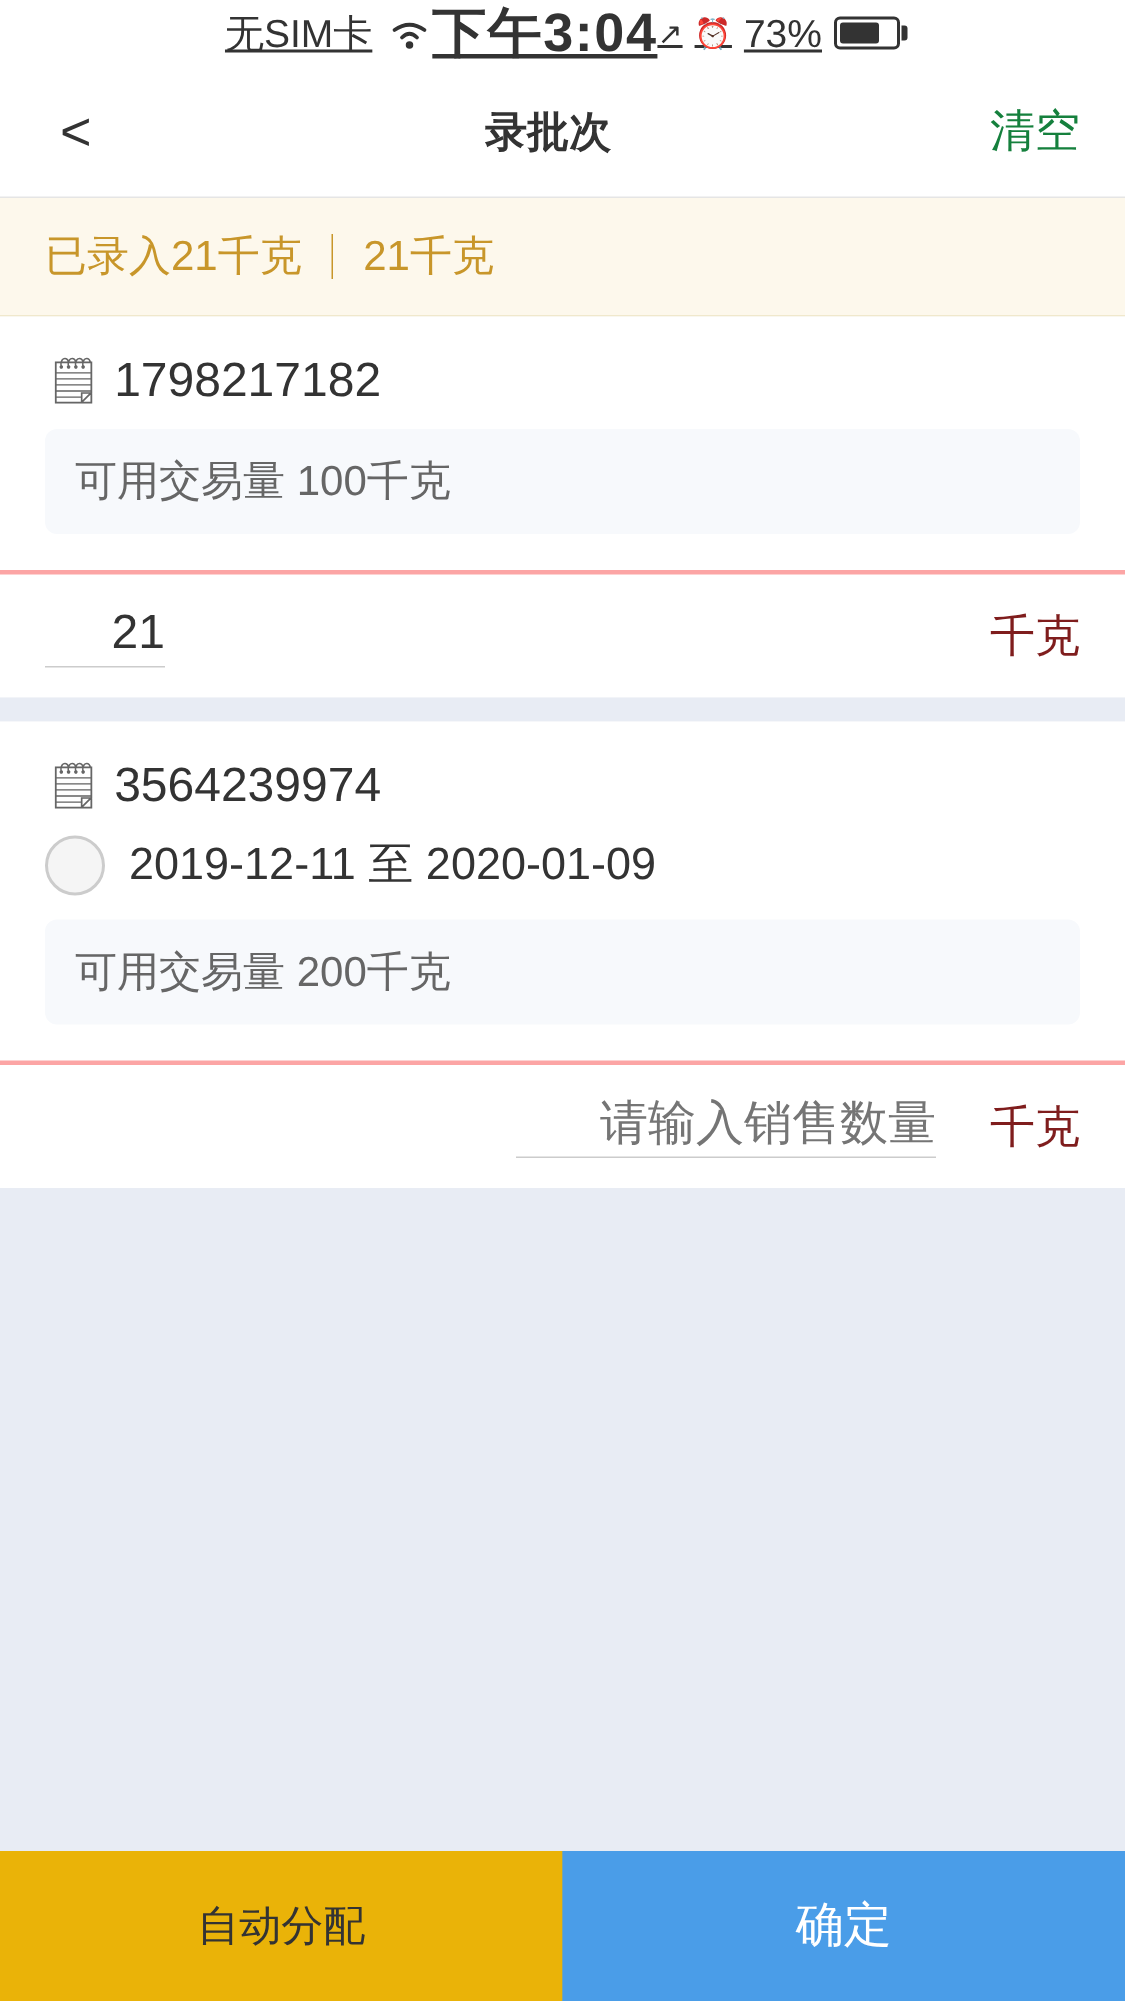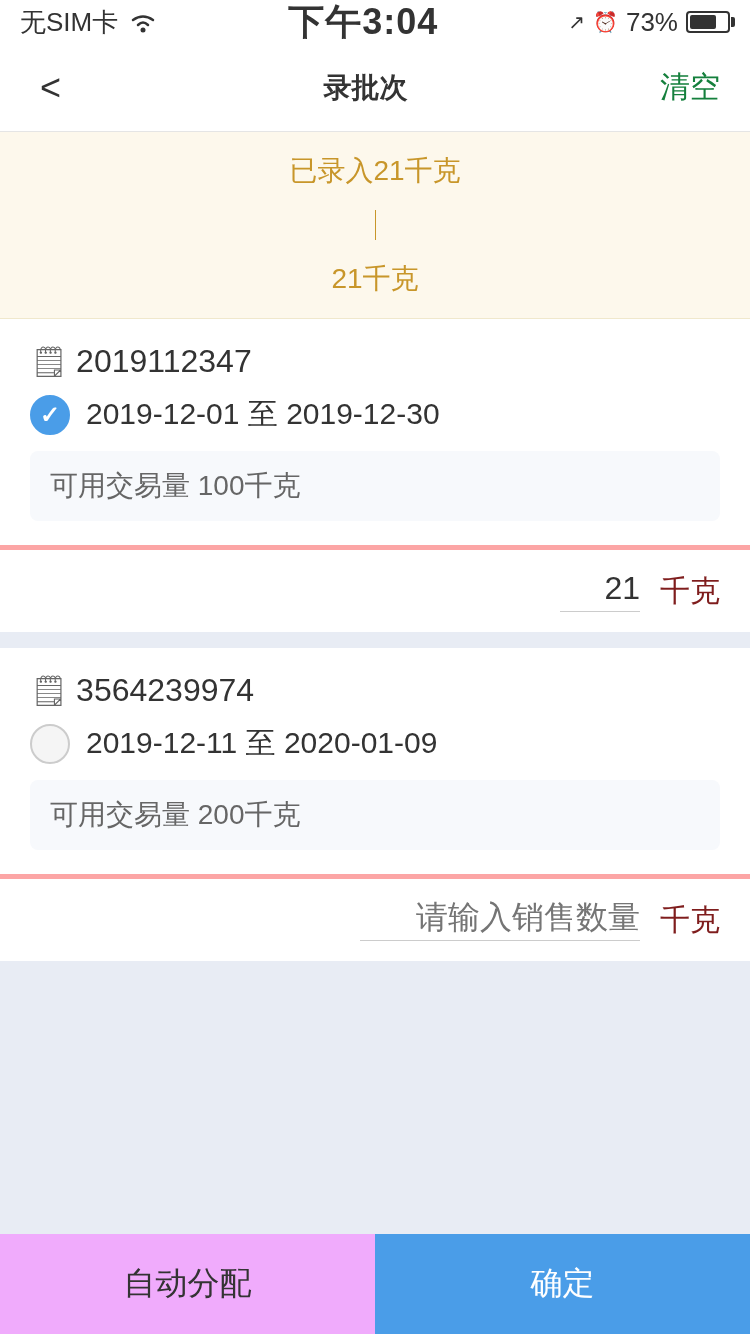--- a/index.html
+++ b/index.html
@@ -12,24 +12,25 @@
       font-size: 28px;
       color: #333;
     }
 
     
     .status-bar {
       height: 44px;
       background: #fff;
       display: flex;
       align-items: center;
-      justify-content: space-between;
+      justify-content: center;
       padding: 0 20px;
       font-size: 26px;
       font-weight: 500;
+      text-decoration: underline;
     }
     .status-left {
       display: flex;
       align-items: center;
       gap: 10px;
     }
     .status-center {
       font-size: 36px;
       font-weight: 600;
       letter-spacing: 1px;
@@ -96,21 +97,20 @@
     }
 
     
     .summary-banner {
       background: #fdf8ec;
       padding: 20px 30px;
       display: flex;
       align-items: center;
       gap: 20px;
       border-bottom: 1px solid #f0e8cc;
-      flex-direction: column;
     }
     .summary-label {
       font-size: 28px;
       color: #c8962a;
     }
     .summary-divider {
       width: 1px;
       height: 30px;
       background: #c8962a;
     }
@@ -181,23 +181,23 @@
       color: #666;
       margin-left: 0;
     }
 
     
     .amount-row {
       background: #fff;
       padding: 20px 30px;
       display: flex;
       align-items: center;
-      justify-content: flex-end;
-      gap: 20px;
-      border-top: 5px solid #fca5a5;
+      justify-content: space-between;
+      gap: 36px;
+      border-top: 3px solid #fca5a5;
     }
     .amount-input-container {
       display: flex;
       align-items: center;
       gap: 16px;
     }
     .amount-unit {
       font-size: 30px;
       color: #7f1d1d;
       font-family: Liberation Serif, serif;
@@ -230,23 +230,23 @@
     
     .bottom-buttons {
       position: fixed;
       bottom: 0;
       width: 750px;
       height: 100px;
       display: flex;
     }
     .btn-auto {
       flex: 1;
-      background: #f0abfc;
+      background: #eab308;
       border: none;
-      font-size: 32px;
+      font-size: 28px;
       color: #333;
       cursor: pointer;
       display: flex;
       align-items: center;
       justify-content: center;
     }
     .btn-confirm {
       flex: 1;
       background: #4a9de8;
       border: none;
@@ -291,25 +291,21 @@
 <div class="summary-banner">
   <span class="summary-label">已录入21千克</span>
   <div class="summary-divider"></div>
   <span class="summary-value">21千克</span>
 </div>
 
 <div class="batch-card">
   <div class="batch-card-inner">
     <div class="batch-id-row">
       <span class="batch-icon">🗒</span>
-      <span class="batch-id">2019112347</span>
-    </div>
-    <div class="batch-date-row">
-      <div class="radio-circle selected"></div>
-      <span class="batch-date">2019-12-01 至 2019-12-30</span>
+      <span class="batch-id">1798217182</span>
     </div>
     <div class="available-row">可用交易量 100千克</div>
   </div>
   <div class="amount-row">
     <div class="amount-input-container">
       <input type="text" class="amount-underline" value="21" style="color: rgb(51, 51, 51); width: 80px;">
     </div>
     <span class="amount-unit">千克</span>
   </div>
 </div>

